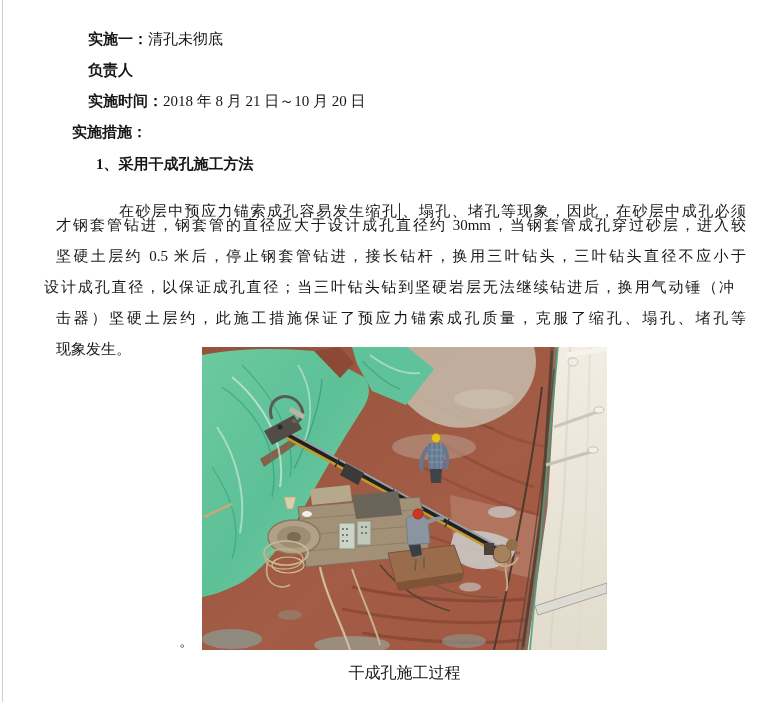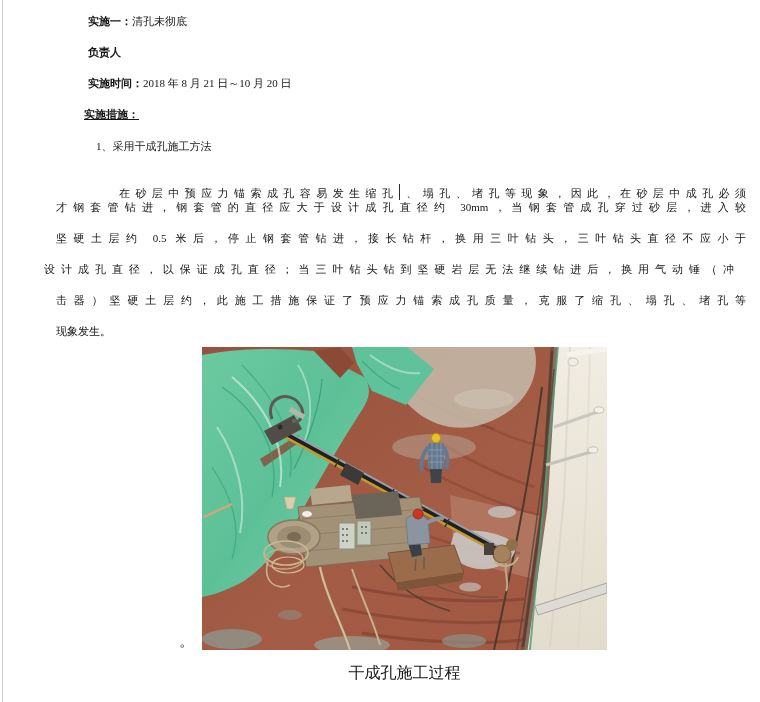--- a/index.html
+++ b/index.html
@@ -1,42 +1,42 @@
 <!DOCTYPE html>
 <html><head>
 <meta charset="utf-8">
 <style>
   html,body{margin:0;padding:0;background:#ffffff;}
   body{width:760px;height:702px;position:relative;overflow:hidden;
        font-family:"Liberation Serif","DejaVu Serif",serif;color:#161616;}
   .edge-rule{position:absolute;left:2px;top:0;width:1px;height:702px;background:#cfcfcf;}
-  .tline{position:absolute;font-size:11px;line-height:19px;white-space:pre;}
+  .tline{position:absolute;font-size:15px;line-height:19px;white-space:pre;margin-top:18px;}
   .b{font-weight:700;}
   .just{white-space:normal;text-align:justify;text-align-last:justify;}
   .caret{display:inline-block;width:1.5px;height:16px;background:#2b2b2b;
          vertical-align:-3px;margin:0 0.5px;}
   .photo{position:absolute;left:202px;top:347px;width:405px;height:303px;}
   .caption{position:absolute;left:202px;top:663px;width:405px;text-align:center;
            font-size:16px;line-height:20px;}
   .stray{position:absolute;left:179px;top:632px;font-size:15px;}
 </style>
 </head>
 <body>
 
 <div class="edge-rule"></div>
 
 <div class="tline" style="left:88px;top:12px;"><span class="b">实施一：</span><span>清孔未彻底</span></div>
 
 <div class="tline b" style="left:88px;top:43px;">负责人</div>
 
 <div class="tline" style="left:88px;top:74px;"><span class="b">实施时间：</span><span>2018 年 8 月 21 日～10 月 20 日</span></div>
 
-<div class="tline b" style="left:84px;top:105px;text-decoration:underline;">实施措施：</div>
-
-<div class="tline" style="left:96px;top:137px;">1、采用干成孔施工方法</div>
+<div class="tline b" style="left:72px;top:105px;">实施措施：</div>
+
+<div class="tline" style="left:96px;top:137px;font-weight:bold;">1、采用干成孔施工方法</div>
 
 <div class="tline just" style="left:119px;top:184px;width:627px;"><span>在砂层中预应力锚索成孔容易发生缩孔</span><span class="caret"></span><span>、塌孔、堵孔等现象，因此，在砂层中成孔必须</span></div>
 
 <div class="tline just" style="left:56px;top:198px;width:690px;">才钢套管钻进，钢套管的直径应大于设计成孔直径约 30mm，当钢套管成孔穿过砂层，进入较</div>
 <div class="tline just" style="left:56px;top:229px;width:690px;">坚硬土层约 0.5 米后，停止钢套管钻进，接长钻杆，换用三叶钻头，三叶钻头直径不应小于</div>
 <div class="tline just" style="left:44px;top:260px;width:690px;">设计成孔直径，以保证成孔直径；当三叶钻头钻到坚硬岩层无法继续钻进后，换用气动锤（冲</div>
 <div class="tline just" style="left:56px;top:291px;width:690px;">击器）坚硬土层约，此施工措施保证了预应力锚索成孔质量，克服了缩孔、塌孔、堵孔等</div>
 <div class="tline" style="left:56px;top:322px;">现象发生。</div>
 
 <div class="stray">。</div>

